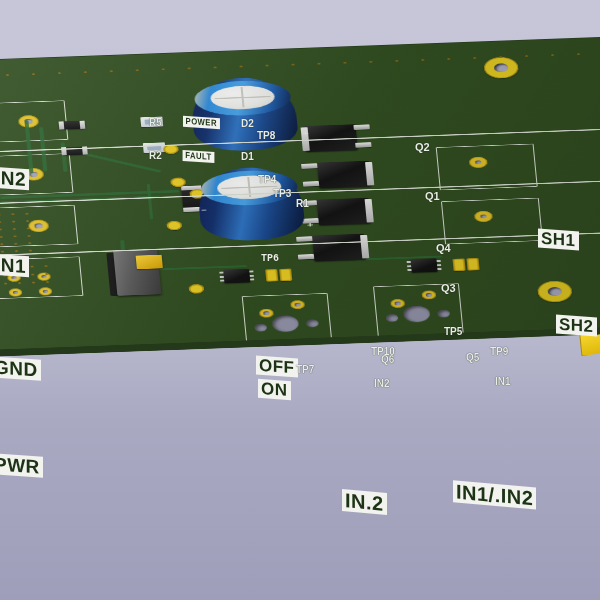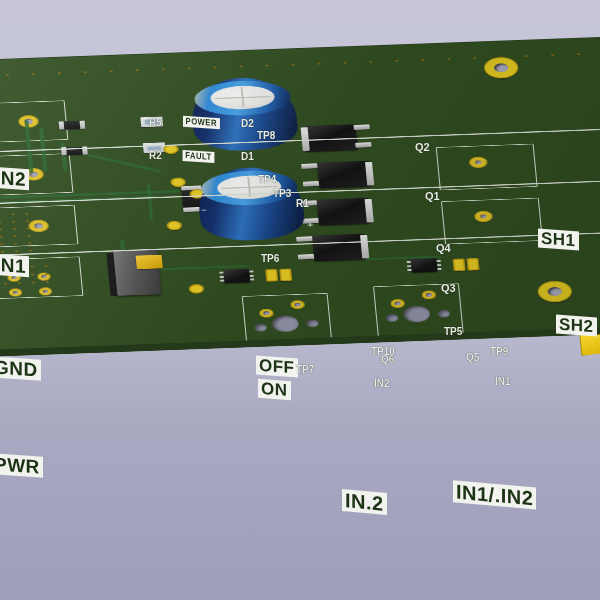--- a/index.html
+++ b/index.html
@@ -418,21 +418,21 @@
     <div class="silk-ref" style="left:415px;top:142px;font-size:11px;">Q2</div>
     <div class="silk-ref" style="left:425px;top:191px;font-size:11px;">Q1</div>
     <div class="silk-ref" style="left:436px;top:243px;font-size:11px;">Q4</div>
     <div class="silk-ref" style="left:441px;top:283px;font-size:11px;">Q3</div>
     <div class="silk-ref" style="left:345px;top:355px;font-size:10px;margin-left:36px;">Q6</div>
     <div class="silk-ref" style="left:466px;top:353px;font-size:10px;">Q5</div>
 
     <div class="silk-ref" style="left:257px;top:131px;font-size:10px;">TP8</div>
     <div class="silk-ref" style="left:258px;top:175px;font-size:10px;">TP4</div>
     <div class="silk-ref" style="left:273px;top:189px;font-size:10px;">TP3</div>
-    <div class="silk-ref" style="left:261px;top:254px;font-size:10px;">TP6</div>
+    <div class="silk-ref" style="left:261px;top:254px;font-size:10px;font-family:Liberation Mono, monospace;">TP6</div>
     <div class="silk-ref" style="left:296px;top:365px;font-size:10px;">TP7</div>
     <div class="silk-ref" style="left:444px;top:327px;font-size:10px;">TP5</div>
     <div class="silk-ref" style="left:371px;top:347px;font-size:10px;">TP10</div>
     <div class="silk-ref" style="left:490px;top:347px;font-size:10px;">TP9</div>
     <div class="silk-ref" style="left:374px;top:379px;font-size:10px;">IN2</div>
     <div class="silk-ref" style="left:495px;top:377px;font-size:10px;">IN1</div>
 
   </div>
 </div>
 

